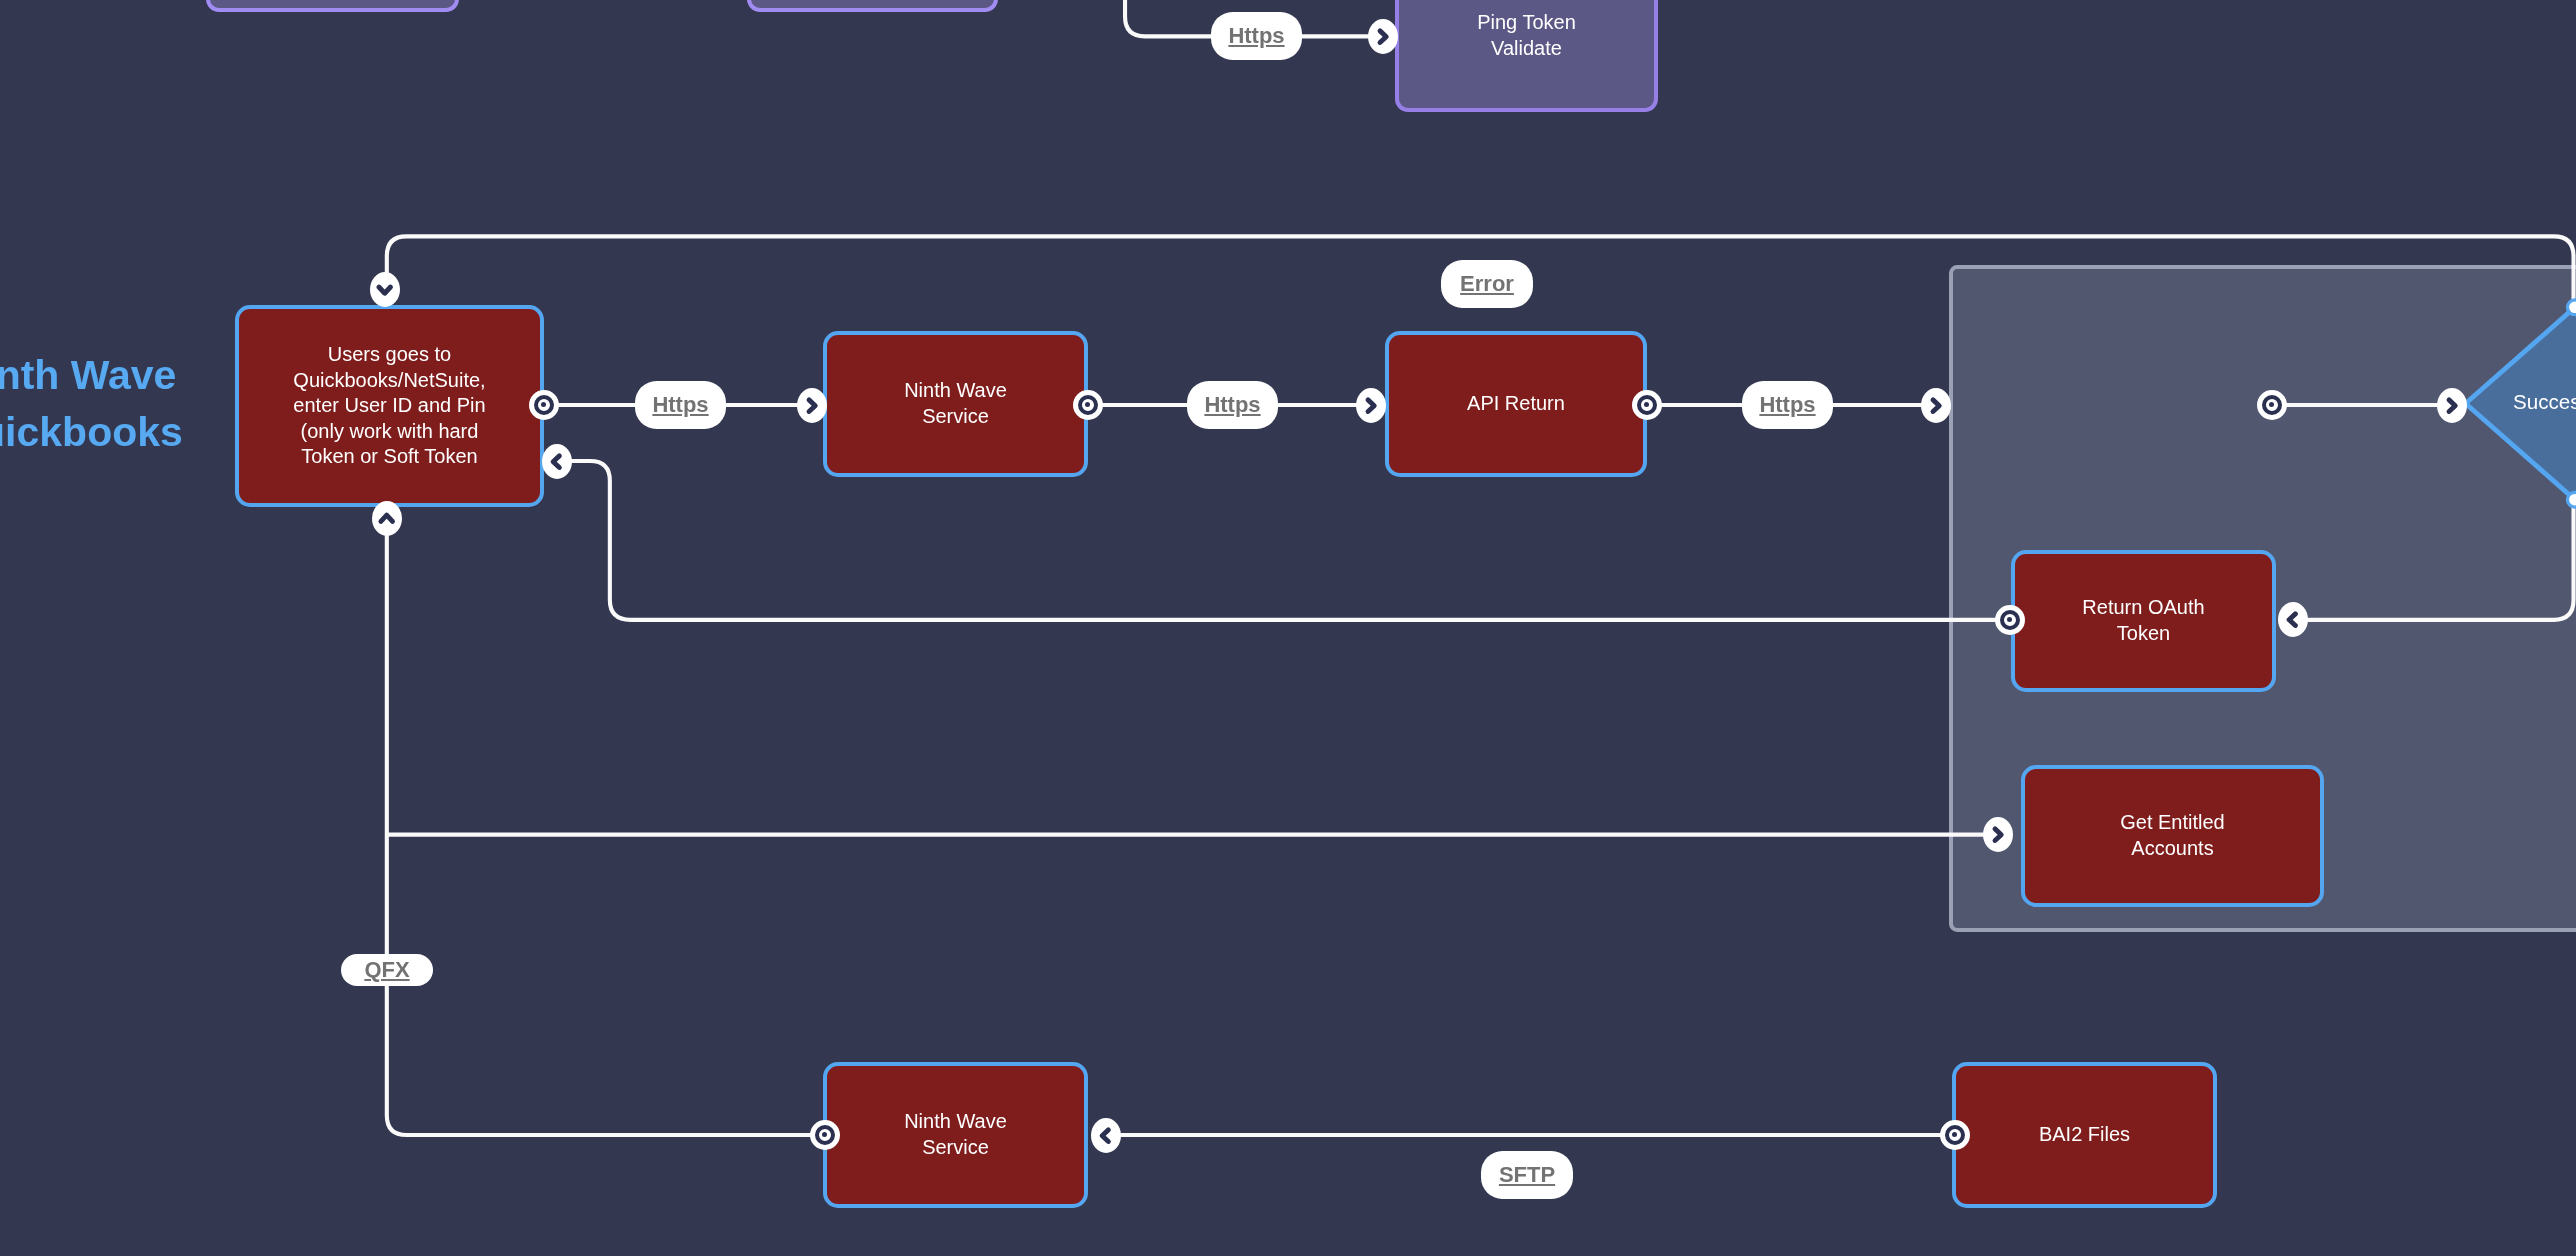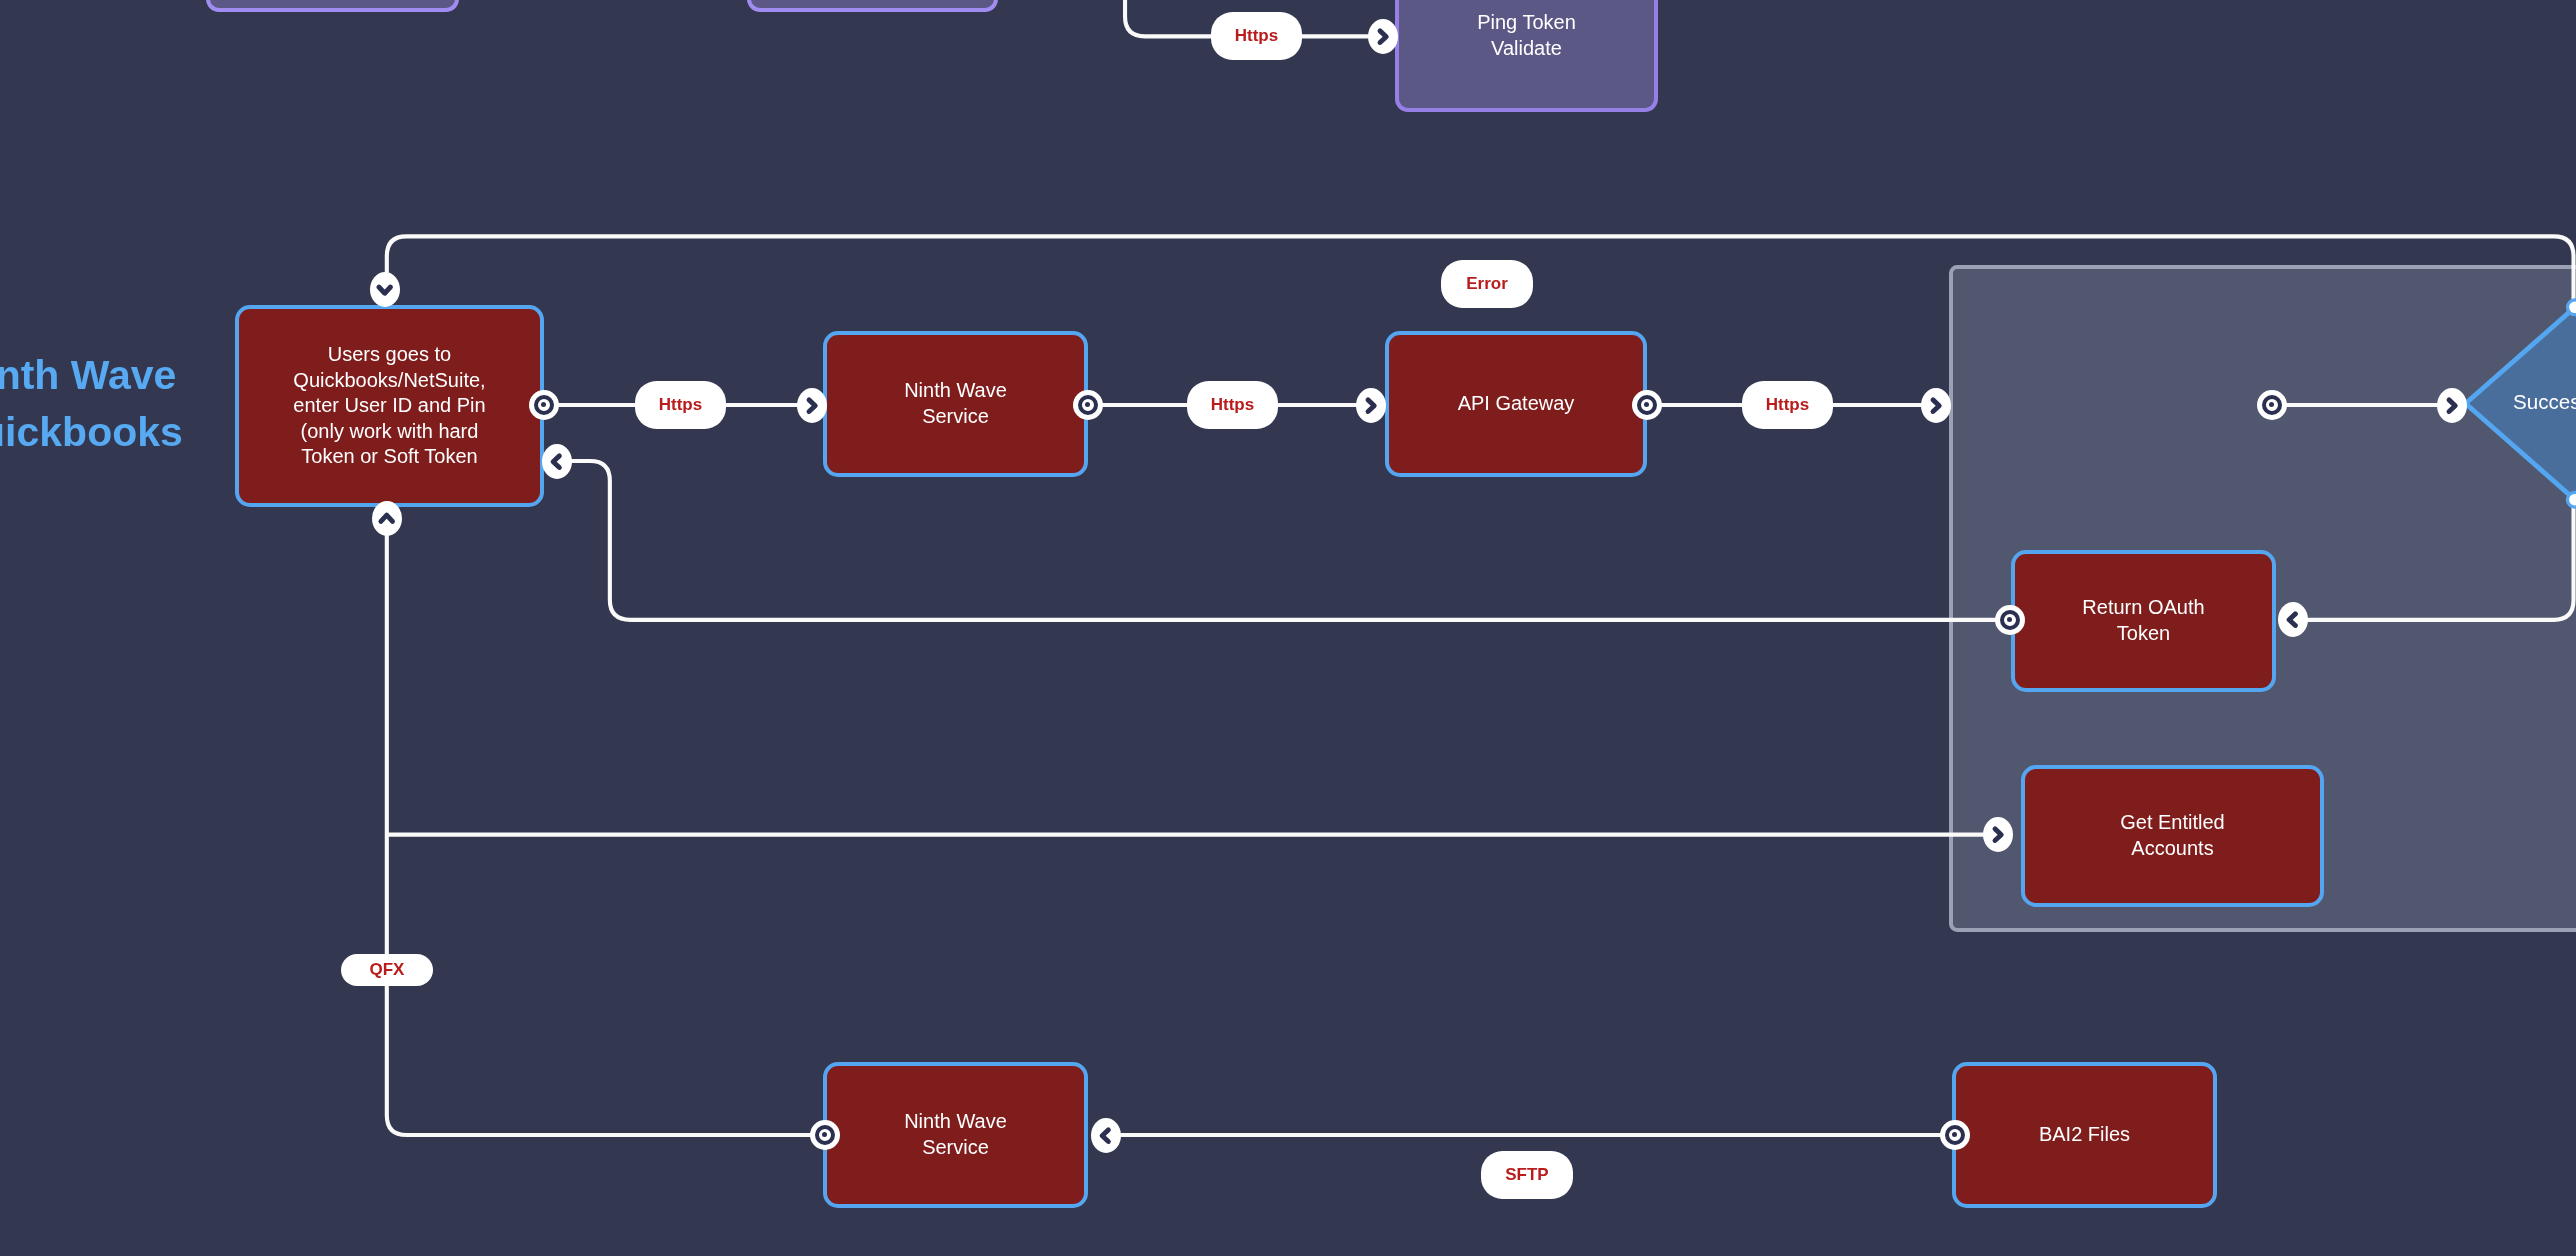--- a/index.html
+++ b/index.html
@@ -29,22 +29,22 @@
   #wires{position:absolute;left:0;top:0;z-index:2;}
   #wires path{stroke:#fafafa;stroke-width:5;fill:none;}
   #diamond-svg{position:absolute;left:2453px;top:295px;z-index:3;}
   .diamond-label{
     position:absolute;left:2513px;top:390px;z-index:4;color:#ffffff;font-size:20.6px;
     white-space:nowrap;
   }
   
   .pill{
     position:absolute;display:flex;align-items:center;justify-content:center;
-    background:#ffffff;border-radius:21.4px;color:#b91c1c;font-weight:bold;
-    font-size:17px;z-index:4;box-sizing:border-box;
+    background:#ffffff;border-radius:21.4px;color:#737373;font-weight:bold;
+    font-size:22px;z-index:4;box-sizing:border-box;text-decoration:underline;
   }
   
   .ep{
     position:absolute;display:flex;align-items:center;justify-content:center;
     background:#ffffff;border-radius:50%;z-index:4;
   }
   .ep.chev{width:30px;height:35px;border-radius:50% / 50%;}
   .ep.chev svg{display:block;}
   .ep.chev.right svg{transform:rotate(0deg);}
   .ep.chev.left  svg{transform:rotate(180deg);}
@@ -98,21 +98,21 @@
 
   <div class="box" style="left:235px;top:305px;width:309px;height:202px;">Users goes to
 Quickbooks/NetSuite,
 enter User ID and Pin
 (only work with hard
 Token or Soft Token</div>
 
   <div class="box" style="left:823px;top:331px;width:265px;height:146px;">Ninth Wave
 Service</div>
 
-  <div class="box" style="left:1385px;top:331px;width:262px;height:146px;">API Gateway</div>
+  <div class="box" style="left:1385px;top:331px;width:262px;height:146px;">API Return</div>
 
 
   <div class="box" style="left:2011px;top:550px;width:265px;height:142px;">Return OAuth
 Token</div>
 
   <div class="box" style="left:2011px;top:765px;width:303px;height:142px;margin-left:10px;">Get Entitled
 Accounts</div>
 
   <div class="box" style="left:823px;top:1062px;width:265px;height:146px;">Ninth Wave
 Service</div>

